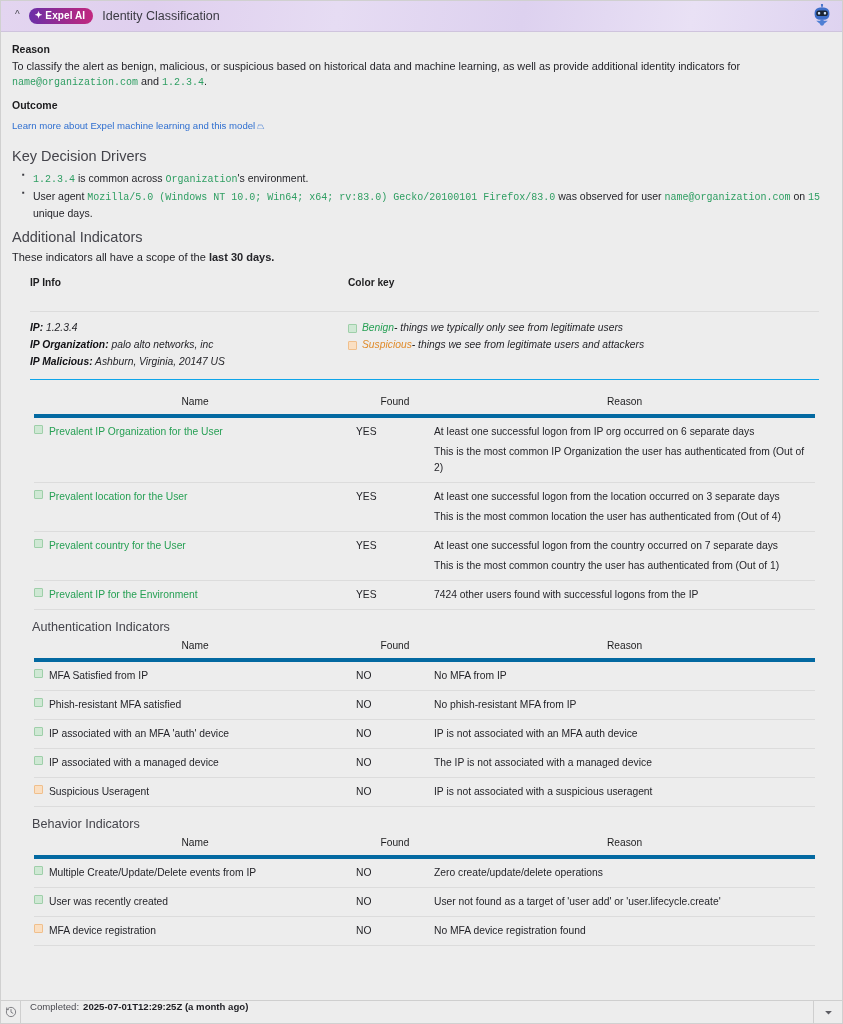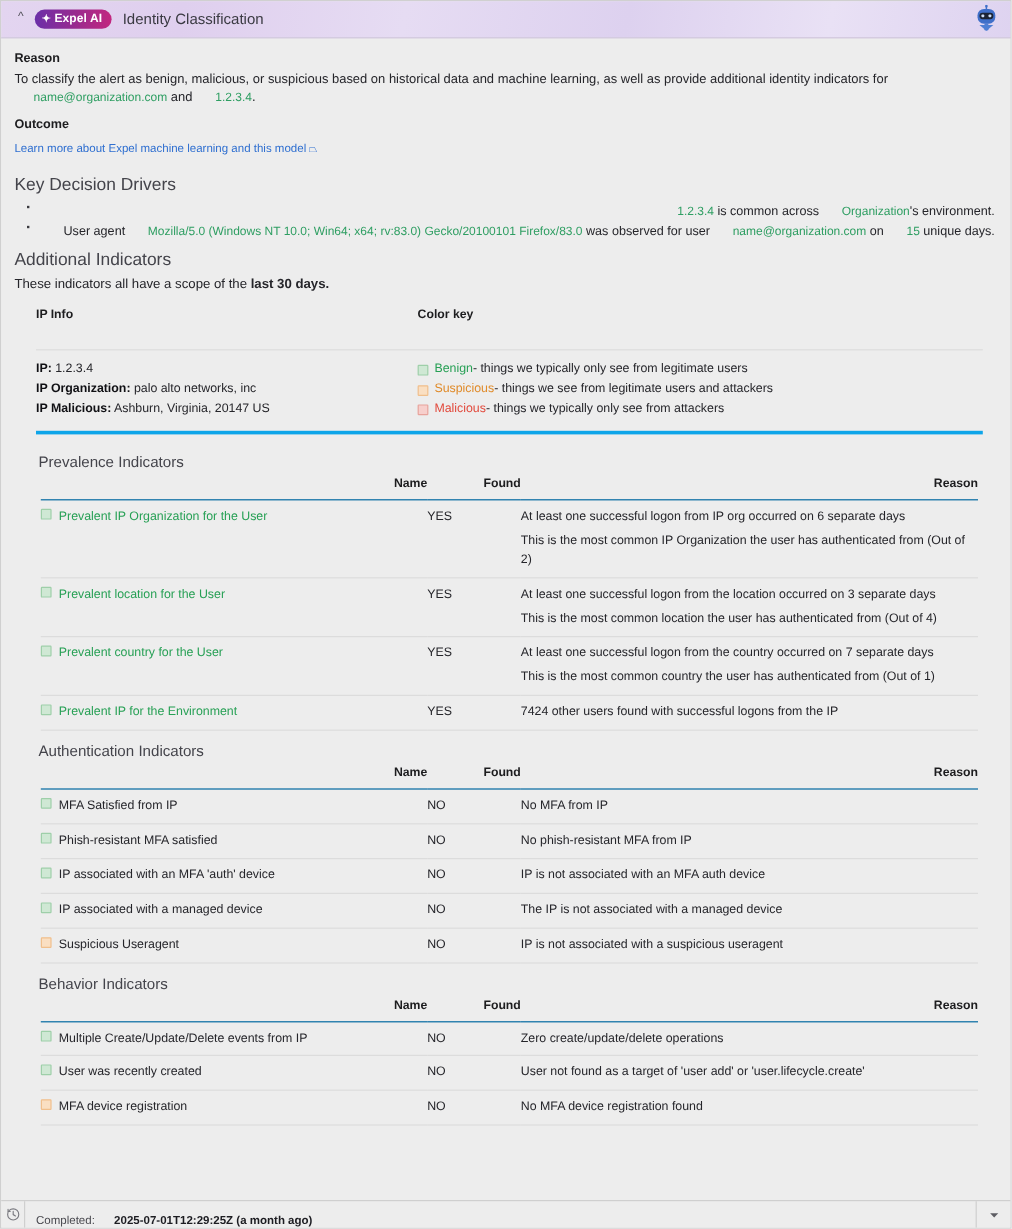--- a/index.html
+++ b/index.html
@@ -78,24 +78,23 @@
     color: #1d1d1f;
     margin: 0 0 4px 0;
   }
   .para {
     font-size: 10.8px;
     color: #25252a;
     line-height: 1.35;
     margin: 0 0 10px 0;
   }
   .mono-green {
-    font-family: Liberation Sans, sans-serif;
+    font-family: Liberation Mono, monospace;
     color: #2e9e62;
     font-size: 10px;
-    margin-left: 16px;
   }
   .outcome-line {
     font-size: 17px;
     color: #55555c;
     margin: 1px 0 2px 0;
     font-weight: normal;
   }
   .outcome-line .verdict {
     color: #d4641b;
     font-weight: bold;
@@ -113,21 +112,20 @@
   h2.sect {
     font-size: 14.5px;
     font-weight: normal;
     color: #44444b;
     margin: 4px 0 6px 0;
   }
   ul.drivers {
     margin: 0 0 8px 0;
     padding-left: 21px;
     list-style: none;
-    text-align: right;
   }
   ul.drivers li {
     font-size: 10.5px;
     color: #25252a;
     line-height: 1.55;
     position: relative;
   }
   ul.drivers li::before {
     content: "\25AA";
     position: absolute;
@@ -142,21 +140,21 @@
   
   .info-wrap { padding: 0 10px 0 18px; margin-bottom: 16px; }
   .info-head {
     display: flex;
     font-size: 10.2px;
     font-weight: bold;
     color: #1d1d1f;
     padding-bottom: 23px;
     border-bottom: 1px solid #dcdcdc;
   }
-  .info-body { display: flex; padding-top: 8px; border-bottom: 3px solid #0ea5e9; padding-bottom: 9px; }
+  .info-body { display: flex; padding-top: 8px; border-bottom: 1px solid #0ea5e9; padding-bottom: 9px; font-style: italic; }
   .col-a { width: 318px; flex: 0 0 318px; }
   .col-b { flex: 1 1 auto; }
   .info-body .col-a div,
   .info-body .col-b div {
     font-size: 10.3px;
     color: #25252a;
     line-height: 1.62;
   }
   .info-body .col-a b { font-weight: bold; color: #101014; }
   .ck-row { display: flex; align-items: center; gap: 0; }
@@ -186,26 +184,26 @@
     color: #44444b;
     margin: 0 0 6px 20px;
   }
   table.ind {
     width: calc(100% - 36px);
     margin-left: 22px;
     border-collapse: collapse;
     table-layout: fixed;
   }
   table.ind th {
-    text-align: right;
+    text-align: center;
     font-size: 10.2px;
-    font-weight: bold;
+    font-weight: normal;
     color: #1d1d1f;
     padding: 0 0 7px 0;
-    border-bottom: 1px solid #0369a1;
+    border-bottom: 4px solid #0369a1;
   }
   table.ind td {
     font-size: 10.3px;
     color: #25252a;
     padding: 6px 0 6px 0;
     border-bottom: 1px solid #dcdcdc;
     vertical-align: top;
     line-height: 1.55;
   }
   .c-name { width: 322px; }
@@ -231,23 +229,23 @@
     font-size: 9.6px;
     color: #3a3a40;
   }
   .footer .cell-icon {
     width: 20px; flex: 0 0 20px;
     display: flex; align-items: center; justify-content: center;
     border-right: 1px solid #cfcfcf;
   }
   .footer .cell-text {
     flex: 1 1 auto;
-    display: flex; align-items: flex-end;
+    display: flex; align-items: flex-start;
     padding-left: 9px;
-    gap: 16px;
+    gap: 4px;
     border-right: 1px solid #cfcfcf;
   }
   .footer .ts-label { color: #4a4a50; }
   .footer .ts-value { color: #1d1d22; font-weight: bold; }
   .footer .cell-menu {
     width: 28px; flex: 0 0 28px;
     display: flex; align-items: center; justify-content: center;
     cursor: pointer;
   }
 </style>
@@ -312,33 +310,27 @@
             <div class="ck-row">
               <span class="sq benign"></span>
               <span class="ck-name benign">Benign</span>
               <span class="ck-desc"> - things we typically only see from legitimate users</span>
             </div>
             <div class="ck-row">
               <span class="sq suspicious"></span>
               <span class="ck-name suspicious">Suspicious</span>
               <span class="ck-desc"> - things we see from legitimate users and attackers</span>
             </div>
-            <div class="ck-row">
-              <span class="sq malicious"></span>
-              <span class="ck-name malicious">Malicious</span>
-              <span class="ck-desc"> - things we typically only see from attackers</span>
-            </div>
           </div>
       </div>
     </div>
 
     
     <div id="tables-host">
         <div class="tbl-sect">
-          <h3 class="tbl-title">Prevalence Indicators</h3>
           <table class="ind">
             <thead>
               <tr>
                 <th class="c-name">Name</th>
                 <th class="c-found">Found</th>
                 <th class="c-reason">Reason</th>
               </tr>
             </thead>
             <tbody>
               <tr>

